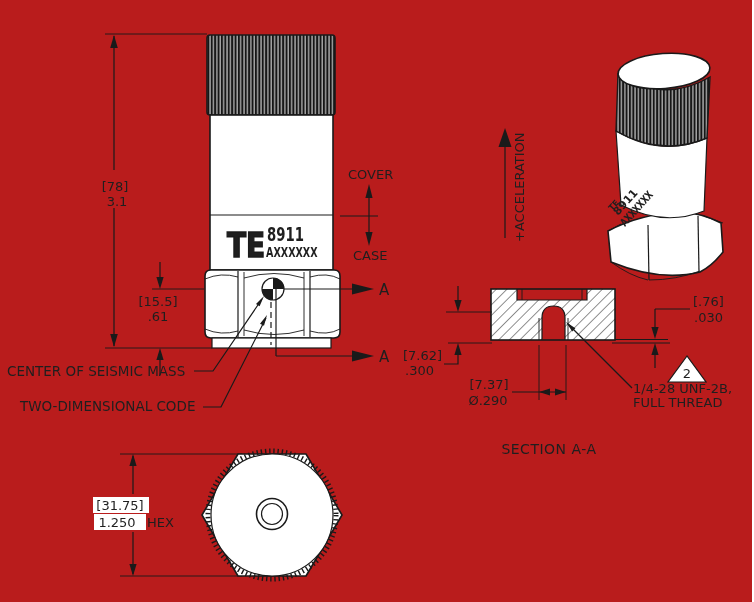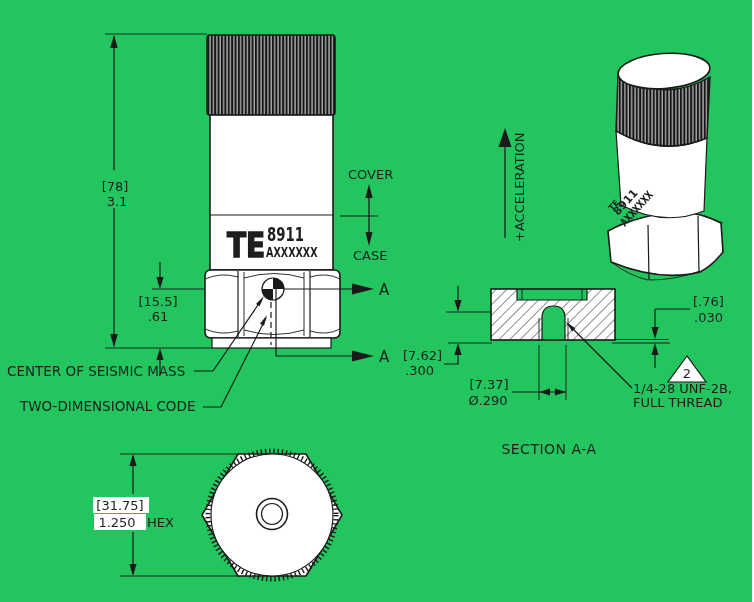--- a/index.html
+++ b/index.html
@@ -1,16 +1,16 @@
 <!DOCTYPE html>
 <html><head>
 <meta charset="utf-8">
 <style>
   html,body{margin:0;padding:0;background:#ffffff;}
-  .page{width:752px;height:602px;position:relative;background:#22c55e;overflow:hidden;}
+  .page{width:752px;height:602px;position:relative;background:#b91c1c;overflow:hidden;}
   svg{display:block;}
   text{font-family:"DejaVu Sans","Liberation Sans",sans-serif;fill:#1f1f1f;}
   .ln{stroke:#1a1a1a;fill:none;}
   .thick{stroke-width:1.6;}
   .med{stroke-width:1.2;}
   .thin{stroke-width:0.9;}
   .blk{fill:#1a1a1a;stroke:none;}
   .white{fill:#ffffff;}
   .dim{font-size:13px;}
   .callout{font-size:13.5px;}

